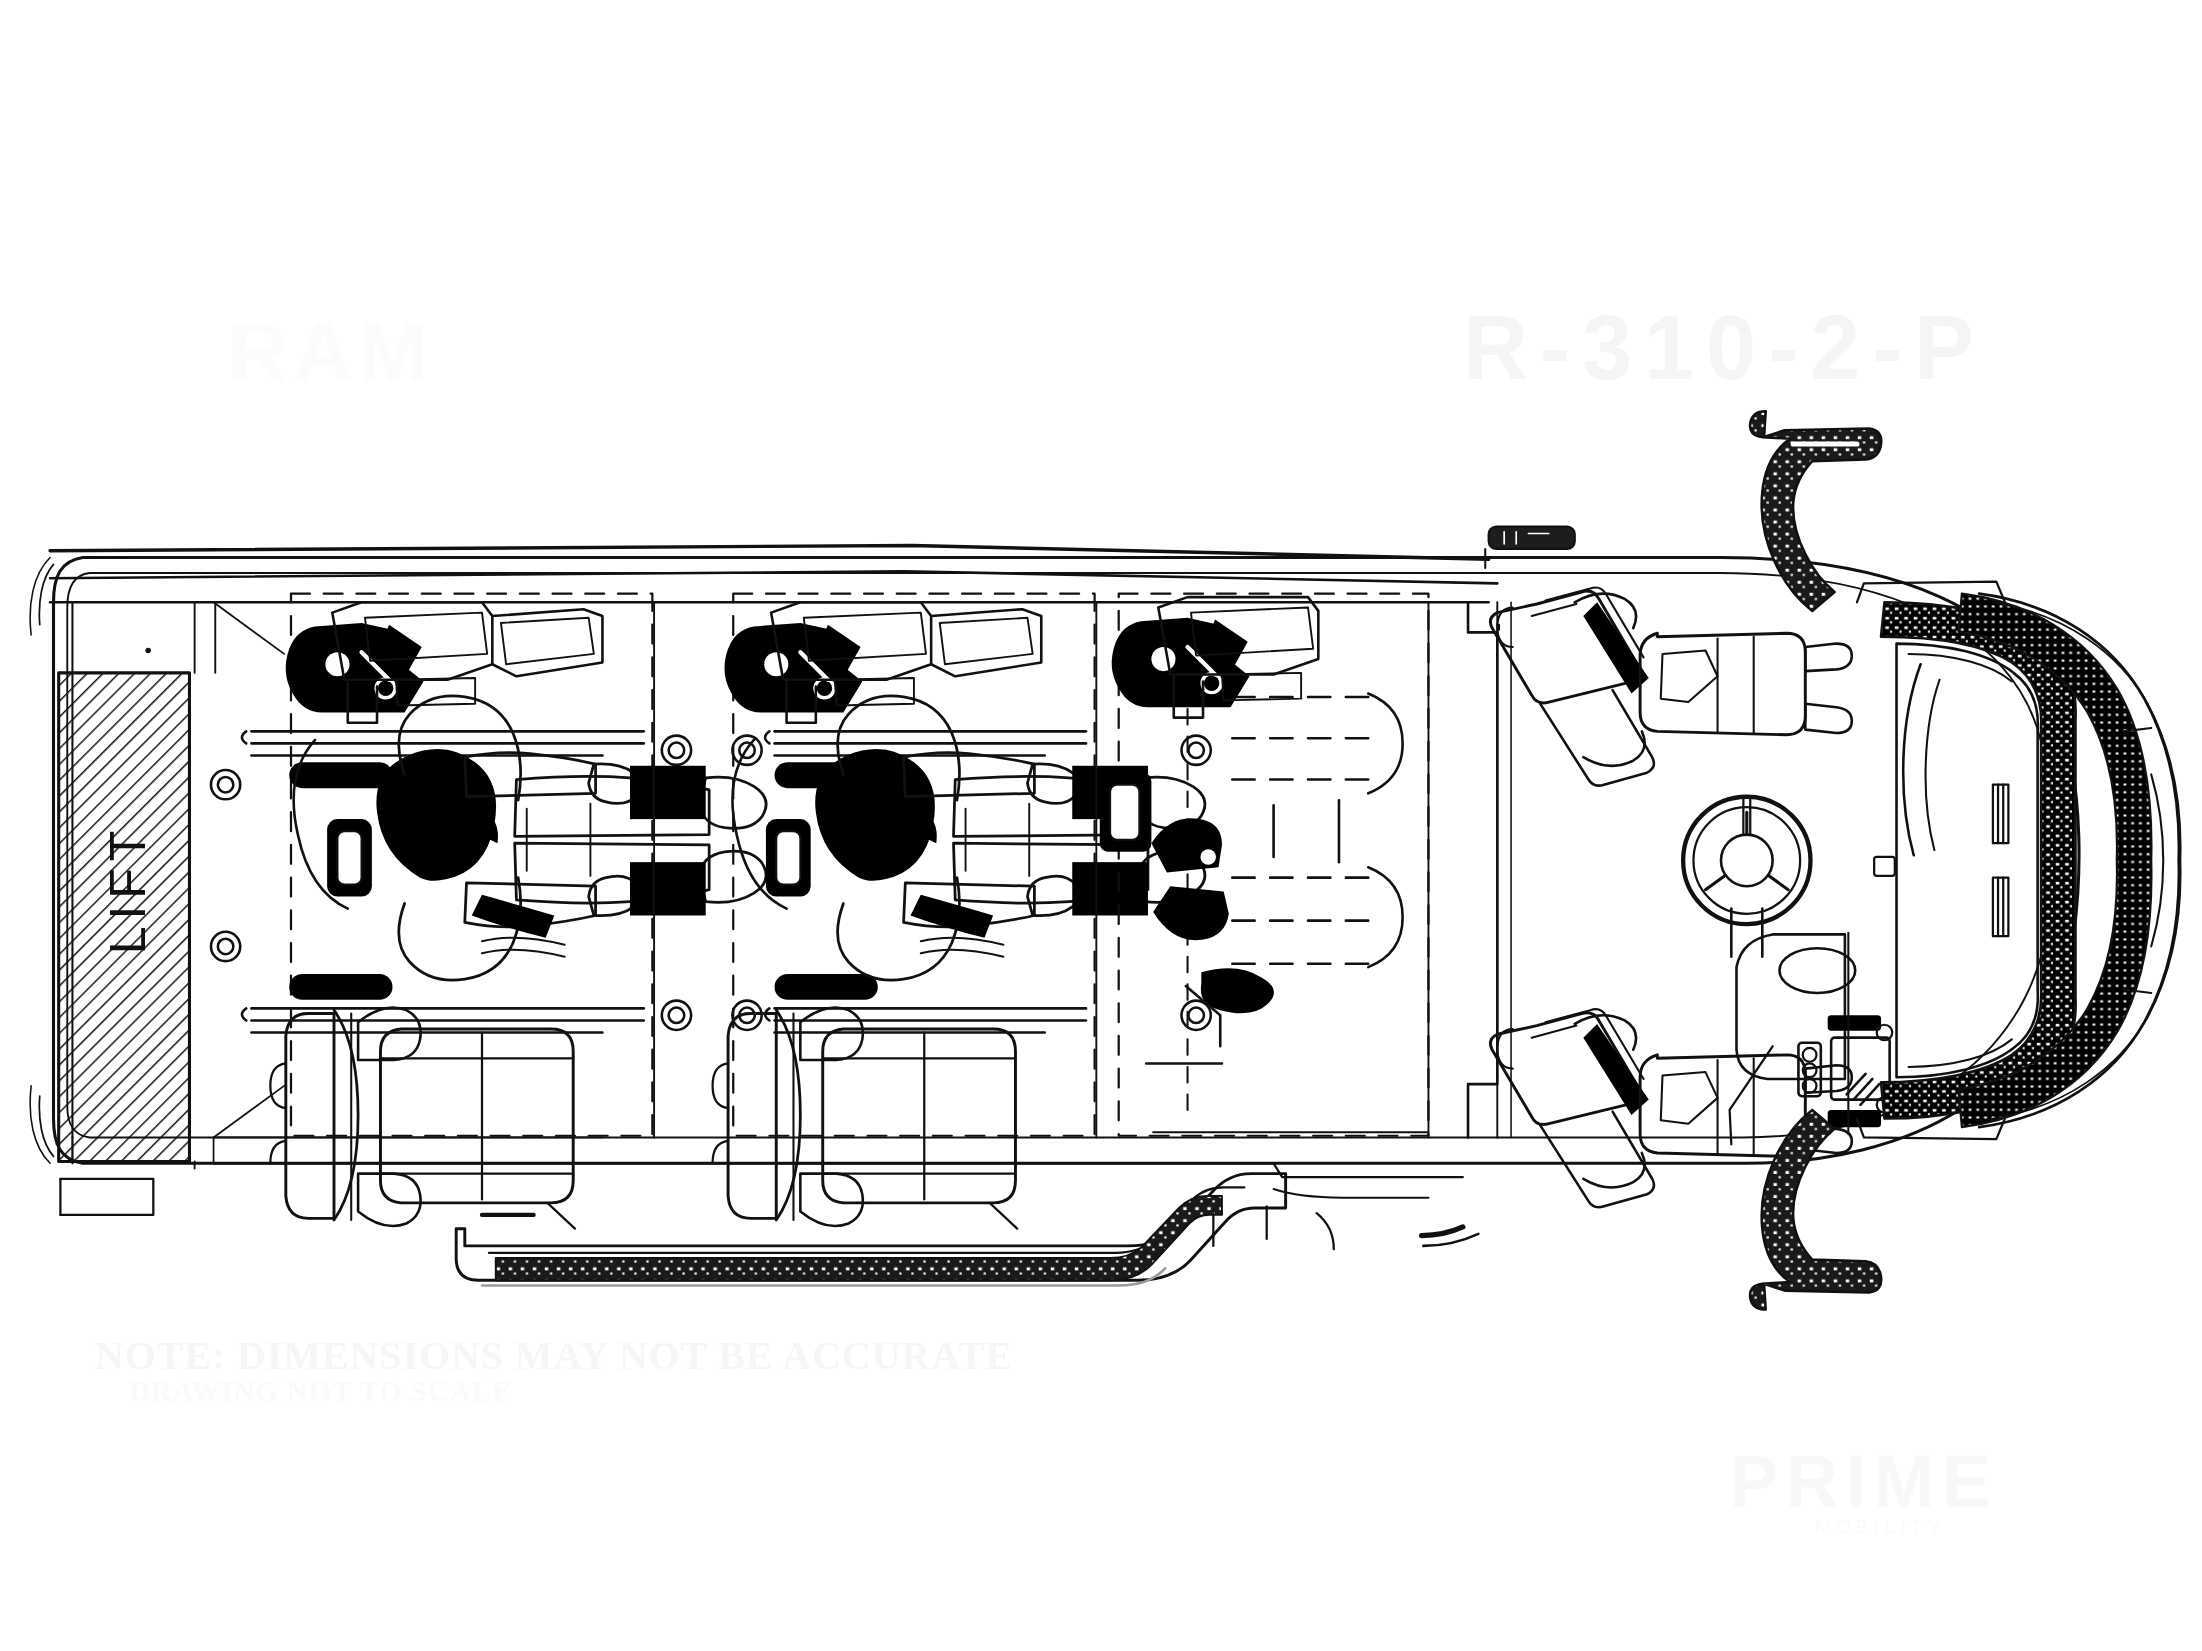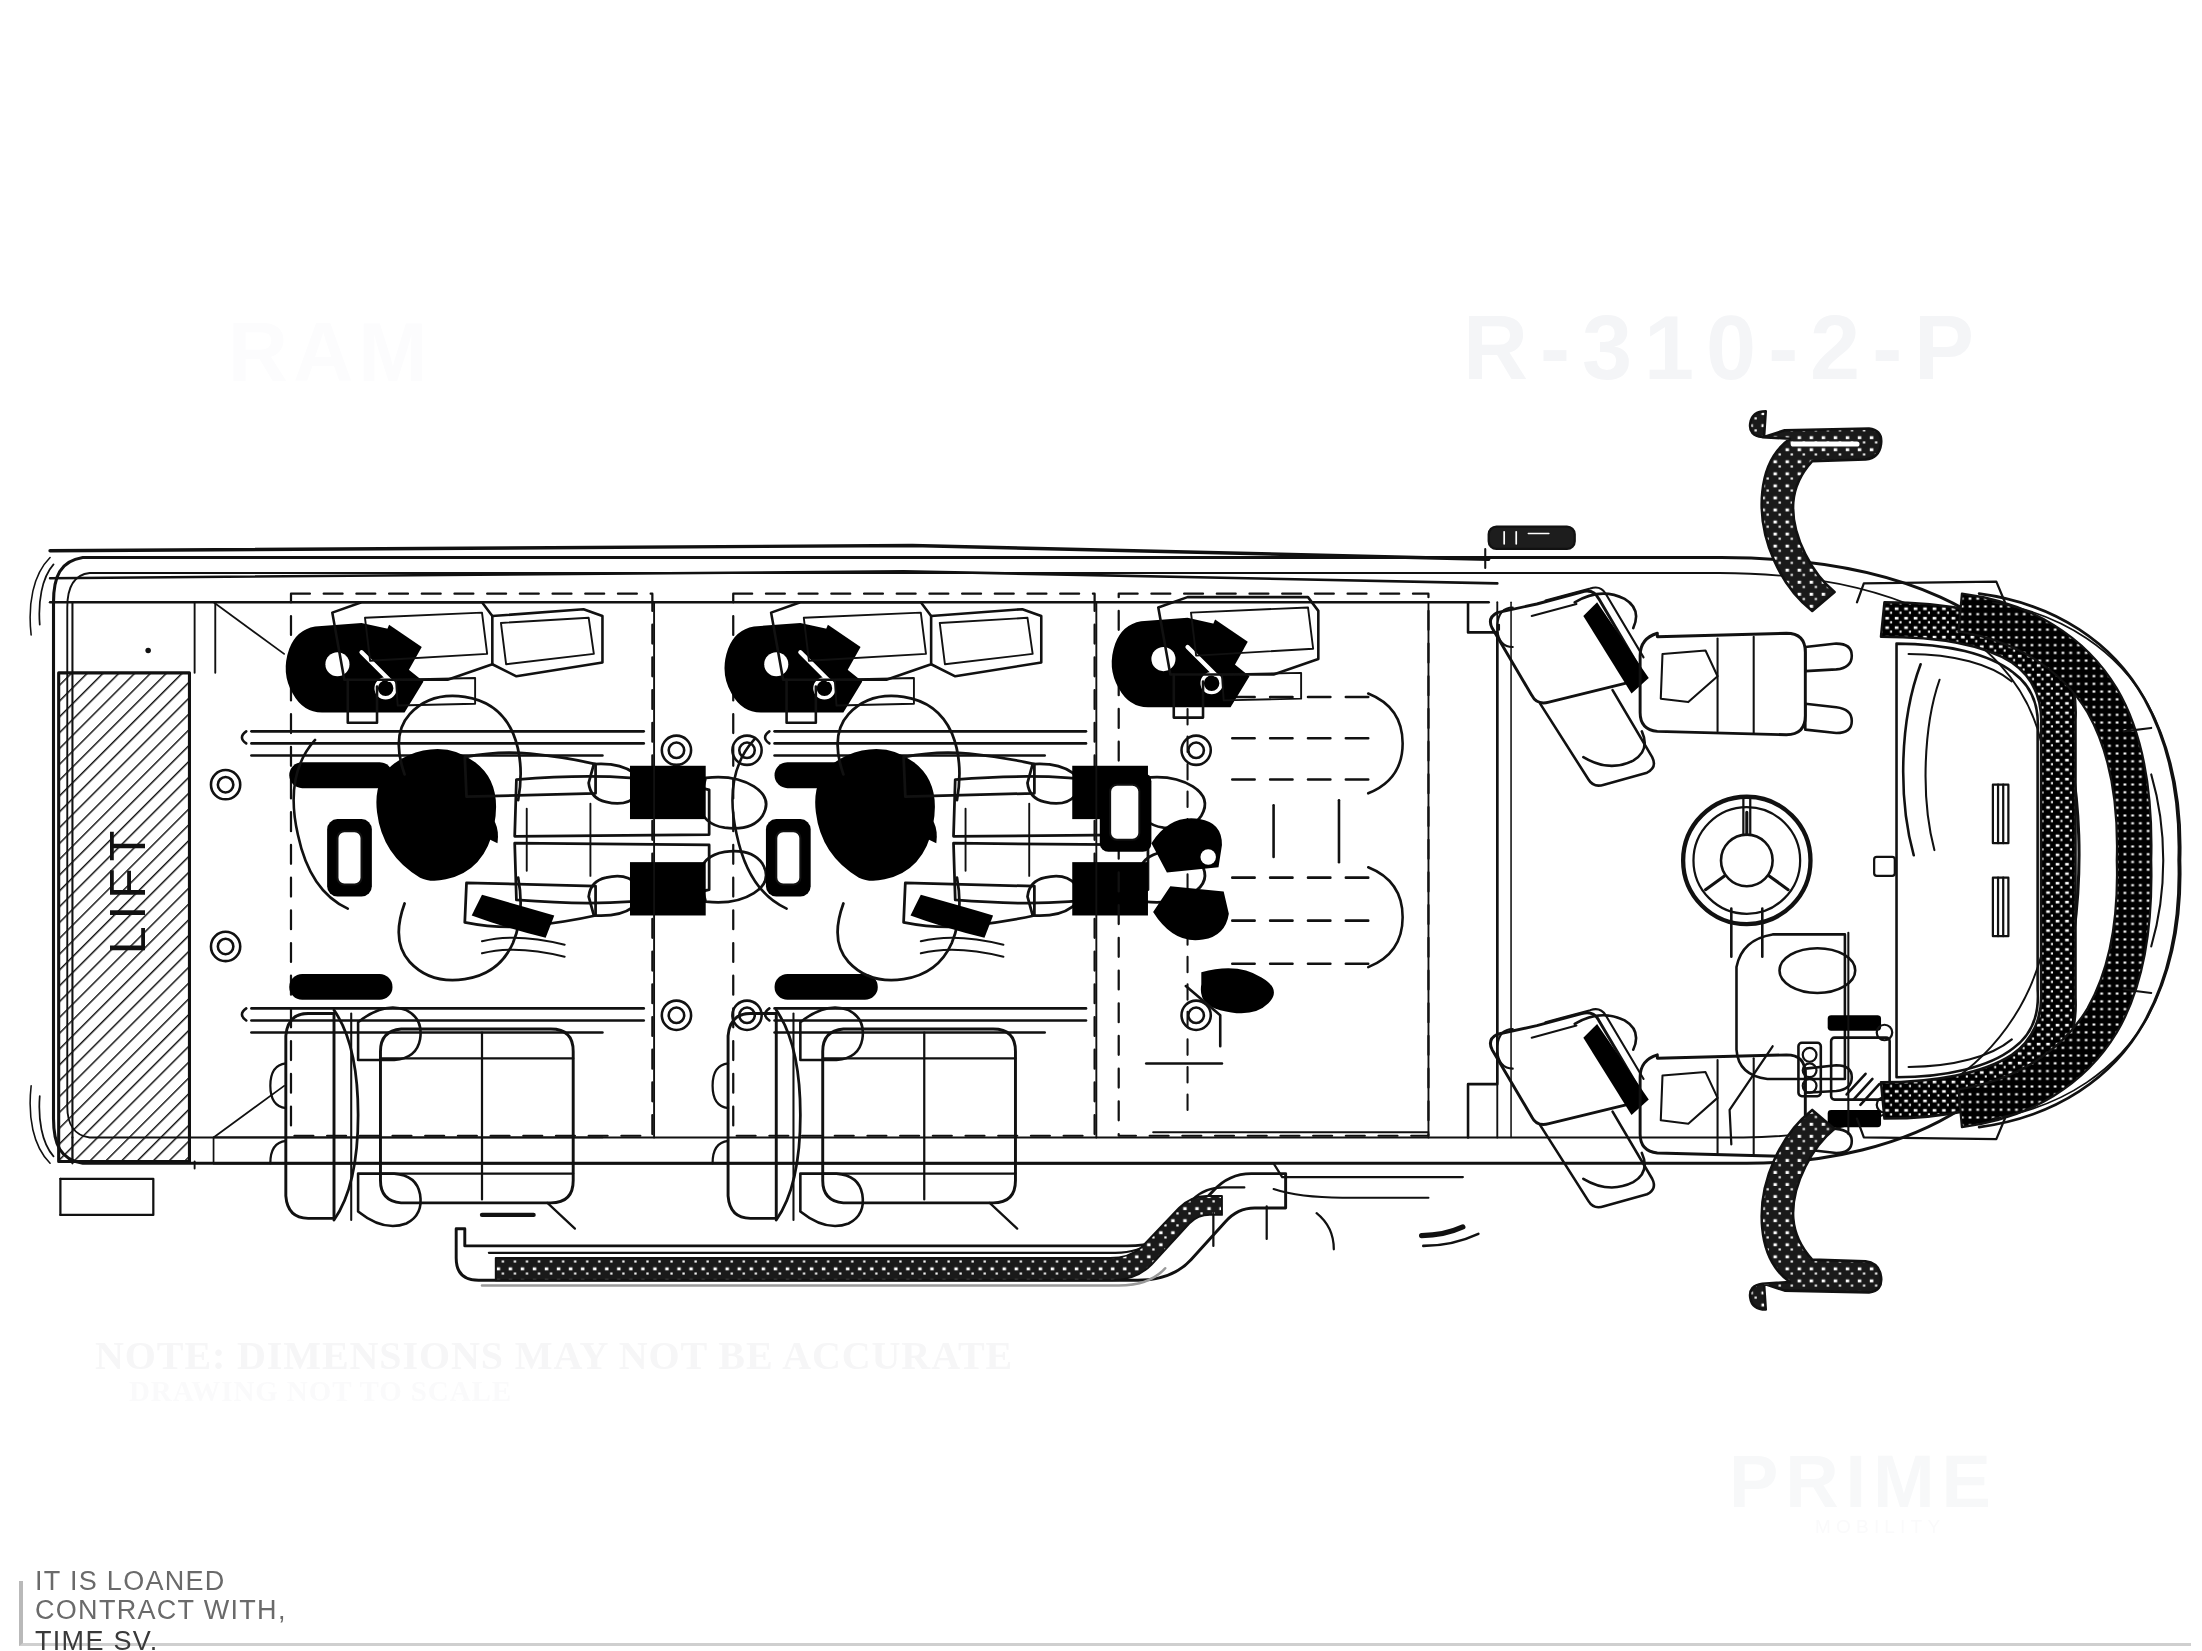--- a/index.html
+++ b/index.html
@@ -603,20 +603,15 @@
 
       <circle cx="172" cy="756" r="3.2" fill="#111" stroke="none"></circle>
 
     </g>
   </svg>
 
   <div class="lift-label" style="position:absolute;left:50px;top:860px;width:155px;
               transform:rotate(-90deg);transform-origin:center center;
               text-align:center;">LIFT</div>
 
-  <div id="titleblock">
-    <div class="tb-row tb-text" style="top:-15.5px;">IT IS LOANED</div>
-    <div class="tb-row tb-text" style="top:13.8px;">CONTRACT WITH,</div>
-    <div class="tb-row tb-text dark" style="top:45px;">TIME SV.</div>
-  </div>
 
 </div>
 
 
 </body></html>

